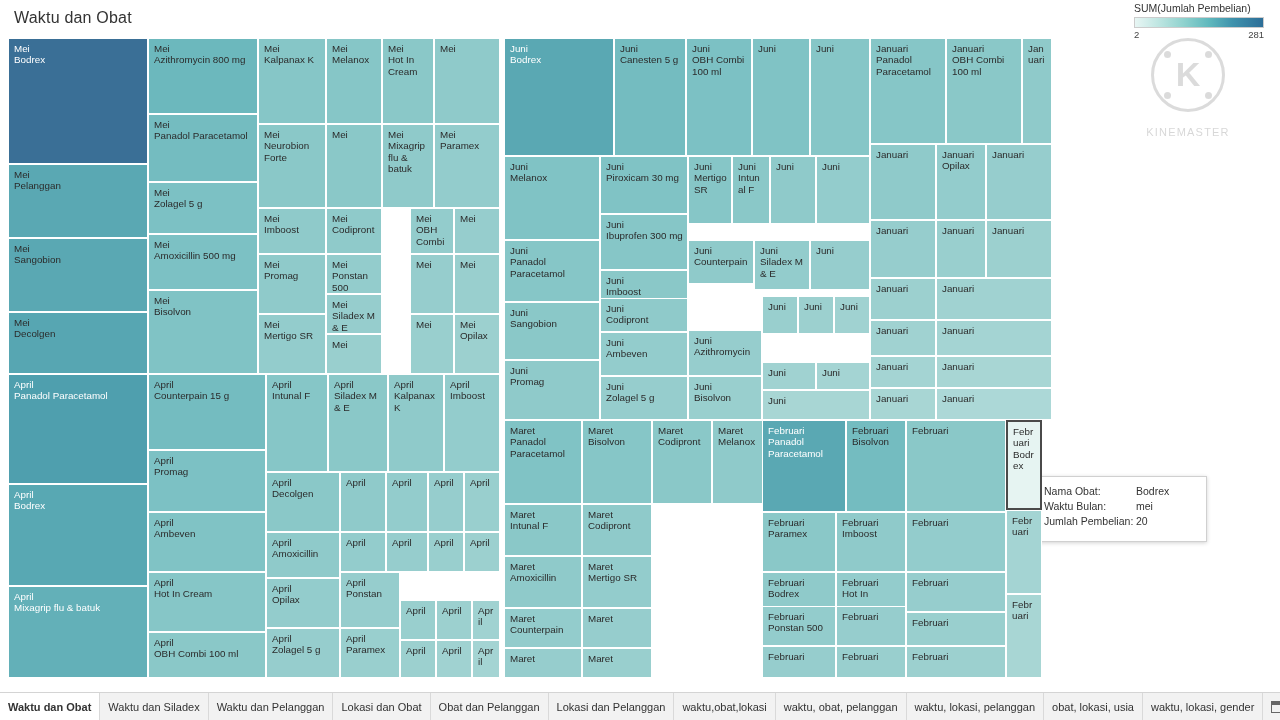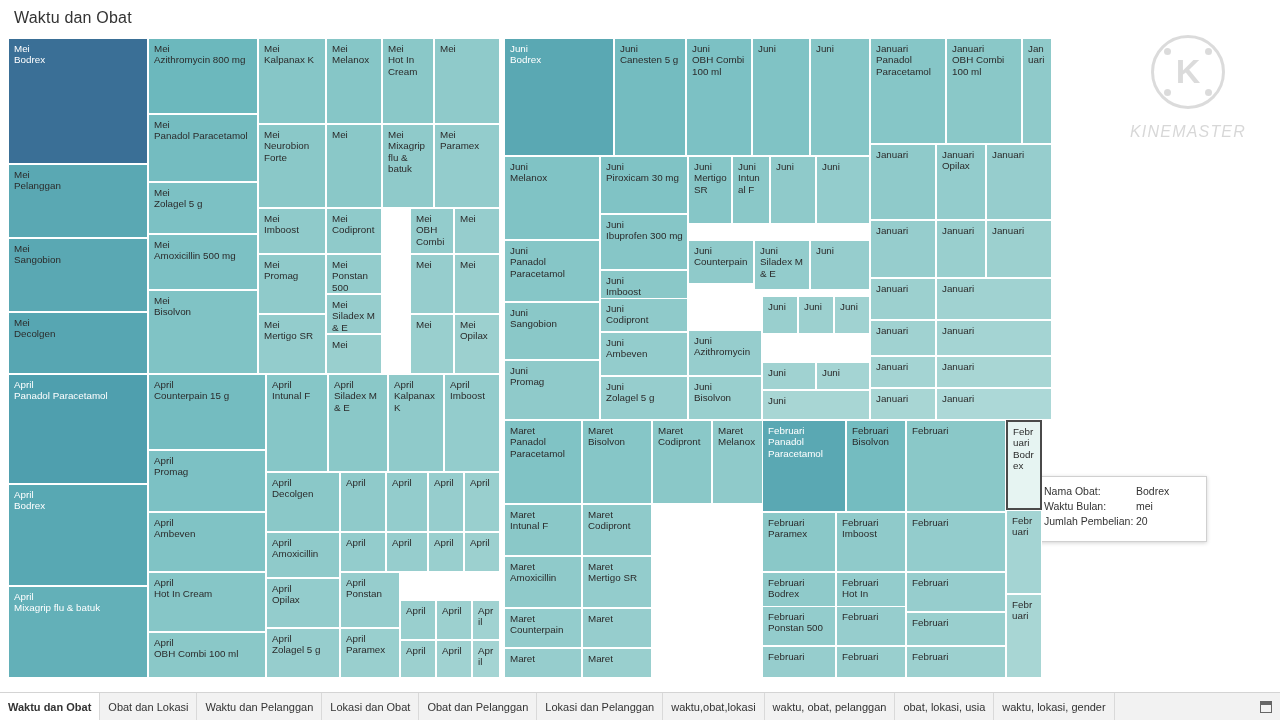--- a/index.html
+++ b/index.html
@@ -39,21 +39,21 @@
     opacity: .35; pointer-events: none;
     display: flex; flex-direction: column; align-items: center; justify-content: center;
   }
   .wm-circle {
     width: 74px; height: 74px; border-radius: 50%;
     border: 3px solid #9a9a9a; display:flex; align-items:center; justify-content:center;
     color: #9a9a9a; font-size: 34px; font-weight: bold;
     position: relative;
   }
   .wm-dot { position:absolute; width:7px; height:7px; border-radius:50%; background:#9a9a9a;}
-  .wm-text { font-size: 16px; color:#8f8f8f; letter-spacing: 1.2px; margin-top: 14px; font-style: italic;}
+  .wm-text { font-size: 11px; color:#8f8f8f; letter-spacing: 1.2px; margin-top: 14px;}
   .cell {
     position: absolute;
     border: 1px solid #ffffff;
     overflow: hidden;
     color: #2b2b2b;
     font-size: 9.8px;
     line-height: 11.4px;
     padding: 4px 4px 0 5px;
     white-space: normal;
     word-break: break-word;
@@ -97,20 +97,28 @@
 </style>
 </head>
 <body>
 
 <div id="app">
 
   <div class="title-bar">
     <div class="title">Waktu dan Obat</div>
   </div>
 
+  <div class="legend">
+    <div class="legend-title">SUM(Jumlah Pembelian)</div>
+    <div class="ramp"></div>
+    <div class="scale">
+      <span>2</span>
+      <span>281</span>
+    </div>
+  </div>
 
   <div class="watermark">
     <div class="wm-circle">
       <span>K</span>
       <span class="wm-dot" style="left:10px;top:10px"></span>
       <span class="wm-dot" style="right:10px;top:10px"></span>
       <span class="wm-dot" style="left:10px;bottom:10px"></span>
       <span class="wm-dot" style="right:10px;bottom:10px"></span>
     </div>
     <div class="wm-text">KINEMASTER</div>
@@ -130,27 +138,28 @@
     </div>
     <div class="row">
       <span class="k">Jumlah Pembelian:</span>
       <span class="v">20</span>
     </div>
   </div>
 
   <div class="tabbar">
     <div class="tabs-host" style="display:flex">
         <div class="tab active">Waktu dan Obat</div>
-        <div class="tab">Obat dan Lokasi</div>
+        <div class="tab">Waktu dan Siladex</div>
         <div class="tab">Waktu dan Pelanggan</div>
         <div class="tab">Lokasi dan Obat</div>
         <div class="tab">Obat dan Pelanggan</div>
         <div class="tab">Lokasi dan Pelanggan</div>
         <div class="tab">waktu,obat,lokasi</div>
         <div class="tab">waktu, obat, pelanggan</div>
+        <div class="tab">waktu, lokasi, pelanggan</div>
         <div class="tab">obat, lokasi, usia</div>
         <div class="tab">waktu, lokasi, gender</div>
       </div>
     <div class="tabbar-right">
       <span class="ic ic-sheet"></span>
 
     </div>
   </div>
 
 <div class="cell dark" style="left: 8px; top: 38px; width: 140px; height: 126px; background: rgb(58, 111, 150);">

